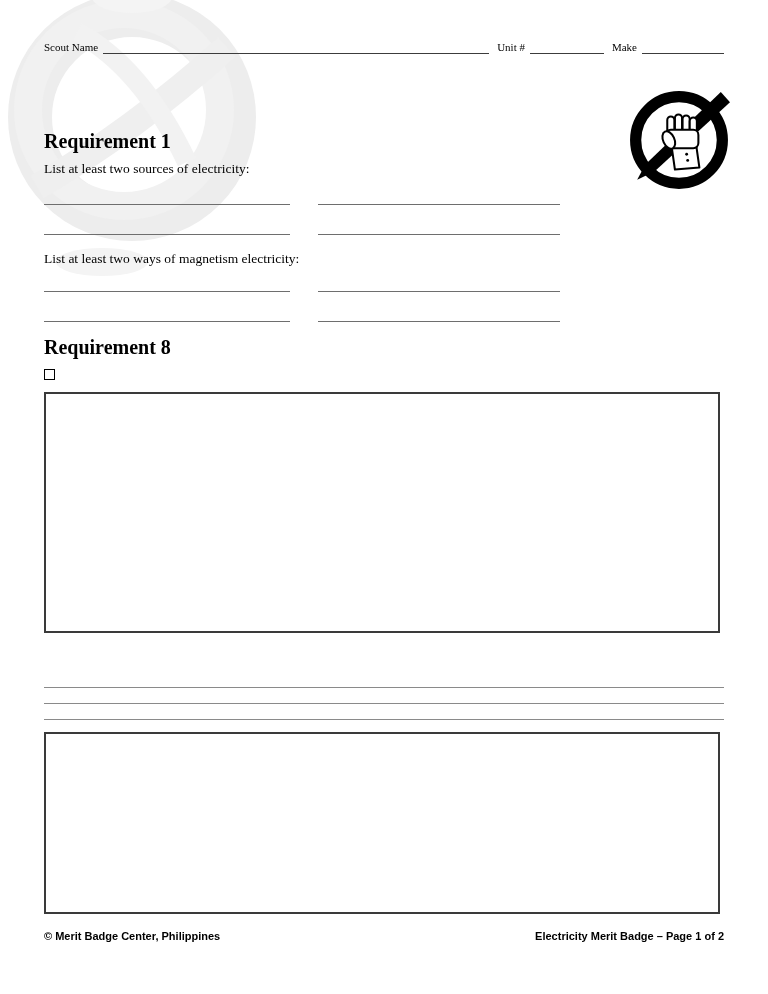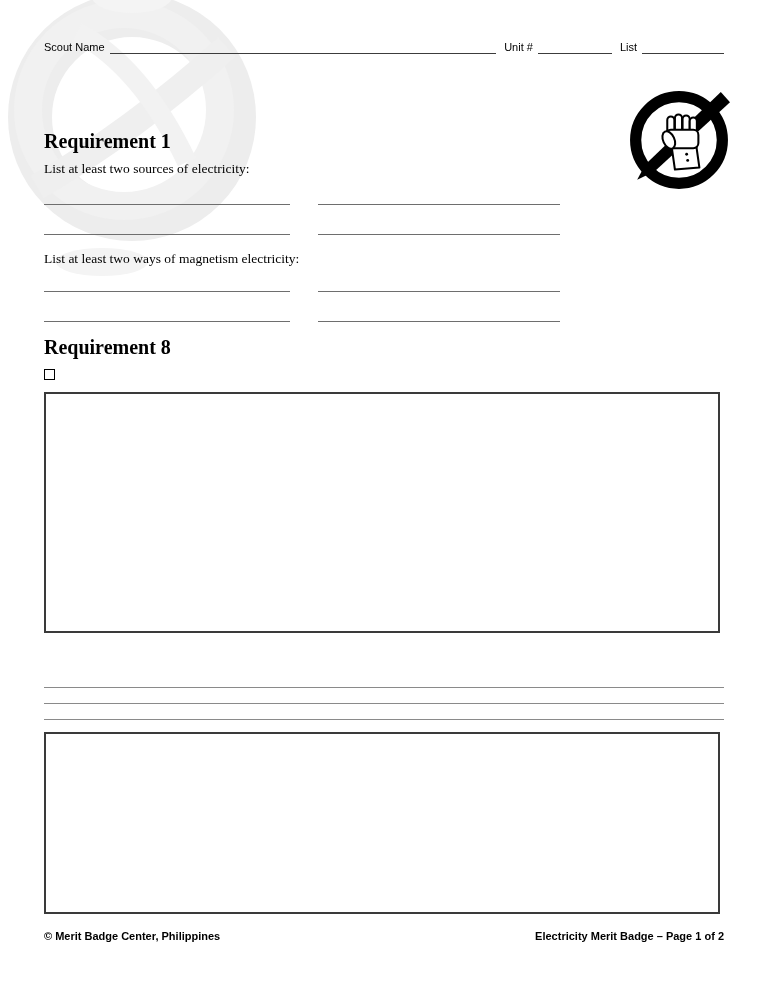--- a/index.html
+++ b/index.html
@@ -11,21 +11,21 @@
     font-family:"Liberation Serif", serif;
     color:#000;
   }
   .content{position:absolute;inset:0;z-index:1;}
   
   .watermark{position:absolute;left:-18px;top:-28px;z-index:0;}
   
   .header-row{
     position:absolute;left:44px;right:44px;top:40px;
     display:flex;align-items:flex-end;
-    font-family:Liberation Sans, sans-serif;
+    font-family:Liberation Serif, serif;
     font-size:11px;line-height:14px;color:#000;
     white-space:nowrap;
   }
   .blank{border-bottom:1px solid #3c3c3c;height:13px;}
   .hdr-blank-name{flex:1 1 auto;margin:0 8px 0 5px;}
   .hdr-blank-unit{width:74px;margin:0 8px 0 5px;}
   .hdr-blank-date{width:82px;margin-left:5px;}
   
   .title{
     position:absolute;left:44px;top:86px;
@@ -97,21 +97,21 @@
     <ellipse cx="120" cy="290" rx="46" ry="14" fill="#f4f4f4"></ellipse>
   </svg>
 
   <div class="content">
 
     <div class="header-row">
       <span>Scout Name</span>
       <span class="blank hdr-blank-name"></span>
       <span>Unit #</span>
       <span class="blank hdr-blank-unit"></span>
-      <span>List</span>
+      <span>Make</span>
       <span class="blank hdr-blank-date"></span>
     </div>
 
 
     <svg class="badge" viewBox="0 0 100 100" aria-hidden="true">
       <circle cx="50" cy="50" r="42.5" fill="#ffffff" stroke="#000000" stroke-width="11"></circle>
       <path d="M91,3 L100,13 L26,81 L9,89 L17,74 Z" fill="#000000"></path>
       <g fill="#ffffff" stroke="#000000" stroke-width="2" stroke-linejoin="round">
         <path d="M43,58 L67,56 L70,77 L46,79 Z"></path>
         <rect x="38.5" y="27" width="7" height="18" rx="3.5"></rect>

